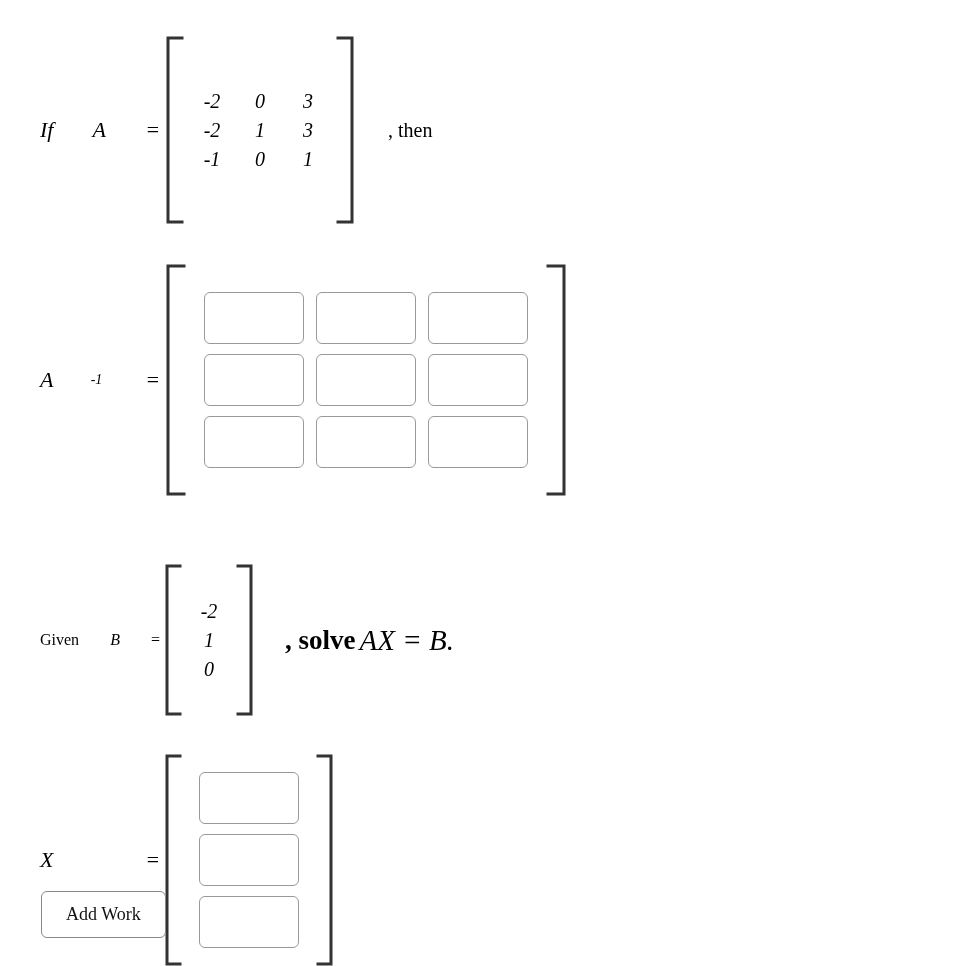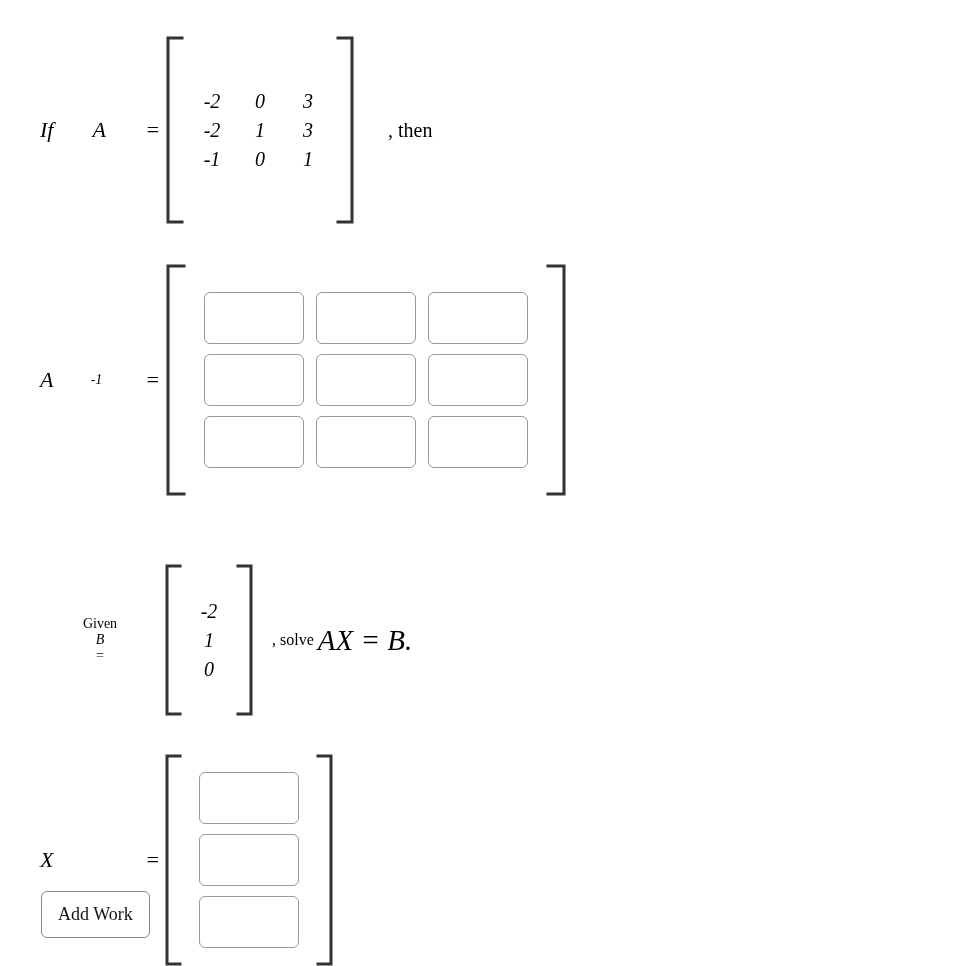--- a/index.html
+++ b/index.html
@@ -131,21 +131,21 @@
       font-size: 14px;
       vertical-align: super;
       font-style: italic;
     }
 
     
     .add-work-button {
       position: absolute;
       bottom: 28px;
       left: 41px;
-      padding: 12px 16px;
+      padding: 12px 24px;
       background: #ffffff;
       border: 1.5px solid #888;
       border-radius: 6px;
       font-size: 18px;
       font-family: Georgia, serif;
       cursor: pointer;
       color: #111;
     }
 
     
@@ -238,21 +238,21 @@
         </div>
       </div>
 
       <svg class="bracket-right-svg medium-bracket" width="30" viewBox="0 0 30 240" preserveAspectRatio="none">
         <path d="M6,6 L22,6 L22,234 L6,234" stroke="#333" stroke-width="3" fill="none" stroke-linecap="square"></path>
       </svg>
     </div>
   </div>
 
   <div class="math-block section-given" style="margin-bottom: 30px;">
-    <div class="math-label" style="min-width: 120px; font-style: normal; font-size: 14px; flex-direction: column;">
+    <div class="math-label" style="min-width: 120px; font-style: normal; font-size: 16px;">
       <span>Given </span>
       <em>B</em>
       <span> =</span>
     </div>
     <div class="matrix-bracket-container">
 
       <svg class="bracket-left-svg given-b-bracket" width="25" viewBox="0 0 25 160" preserveAspectRatio="none">
         <path d="M20,6 L7,6 L7,154 L20,154" stroke="#333" stroke-width="3" fill="none" stroke-linecap="square"></path>
       </svg>
 
@@ -265,21 +265,21 @@
         </div>
         <div class="matrix-row">
           <span class="matrix-cell">0</span>
         </div>
       </div>
 
       <svg class="bracket-right-svg given-b-bracket" width="25" viewBox="0 0 25 160" preserveAspectRatio="none">
         <path d="M5,6 L18,6 L18,154 L5,154" stroke="#333" stroke-width="3" fill="none" stroke-linecap="square"></path>
       </svg>
     </div>
-    <span style="font-size: 16px; margin-left: 14px; font-style: normal;">, solve </span>
+    <span style="font-size: 27px; margin-left: 27px; font-style: normal; font-weight: bold;">, solve </span>
     <span style="font-size: 29px; font-style: italic; margin-left: 4px;">AX = B.</span>
   </div>
 
   <div class="math-block section-x">
     <div class="math-label" style="min-width: 120px;">
       <em>X</em>
       <span> =</span>
     </div>
     <div class="matrix-bracket-container">
 

